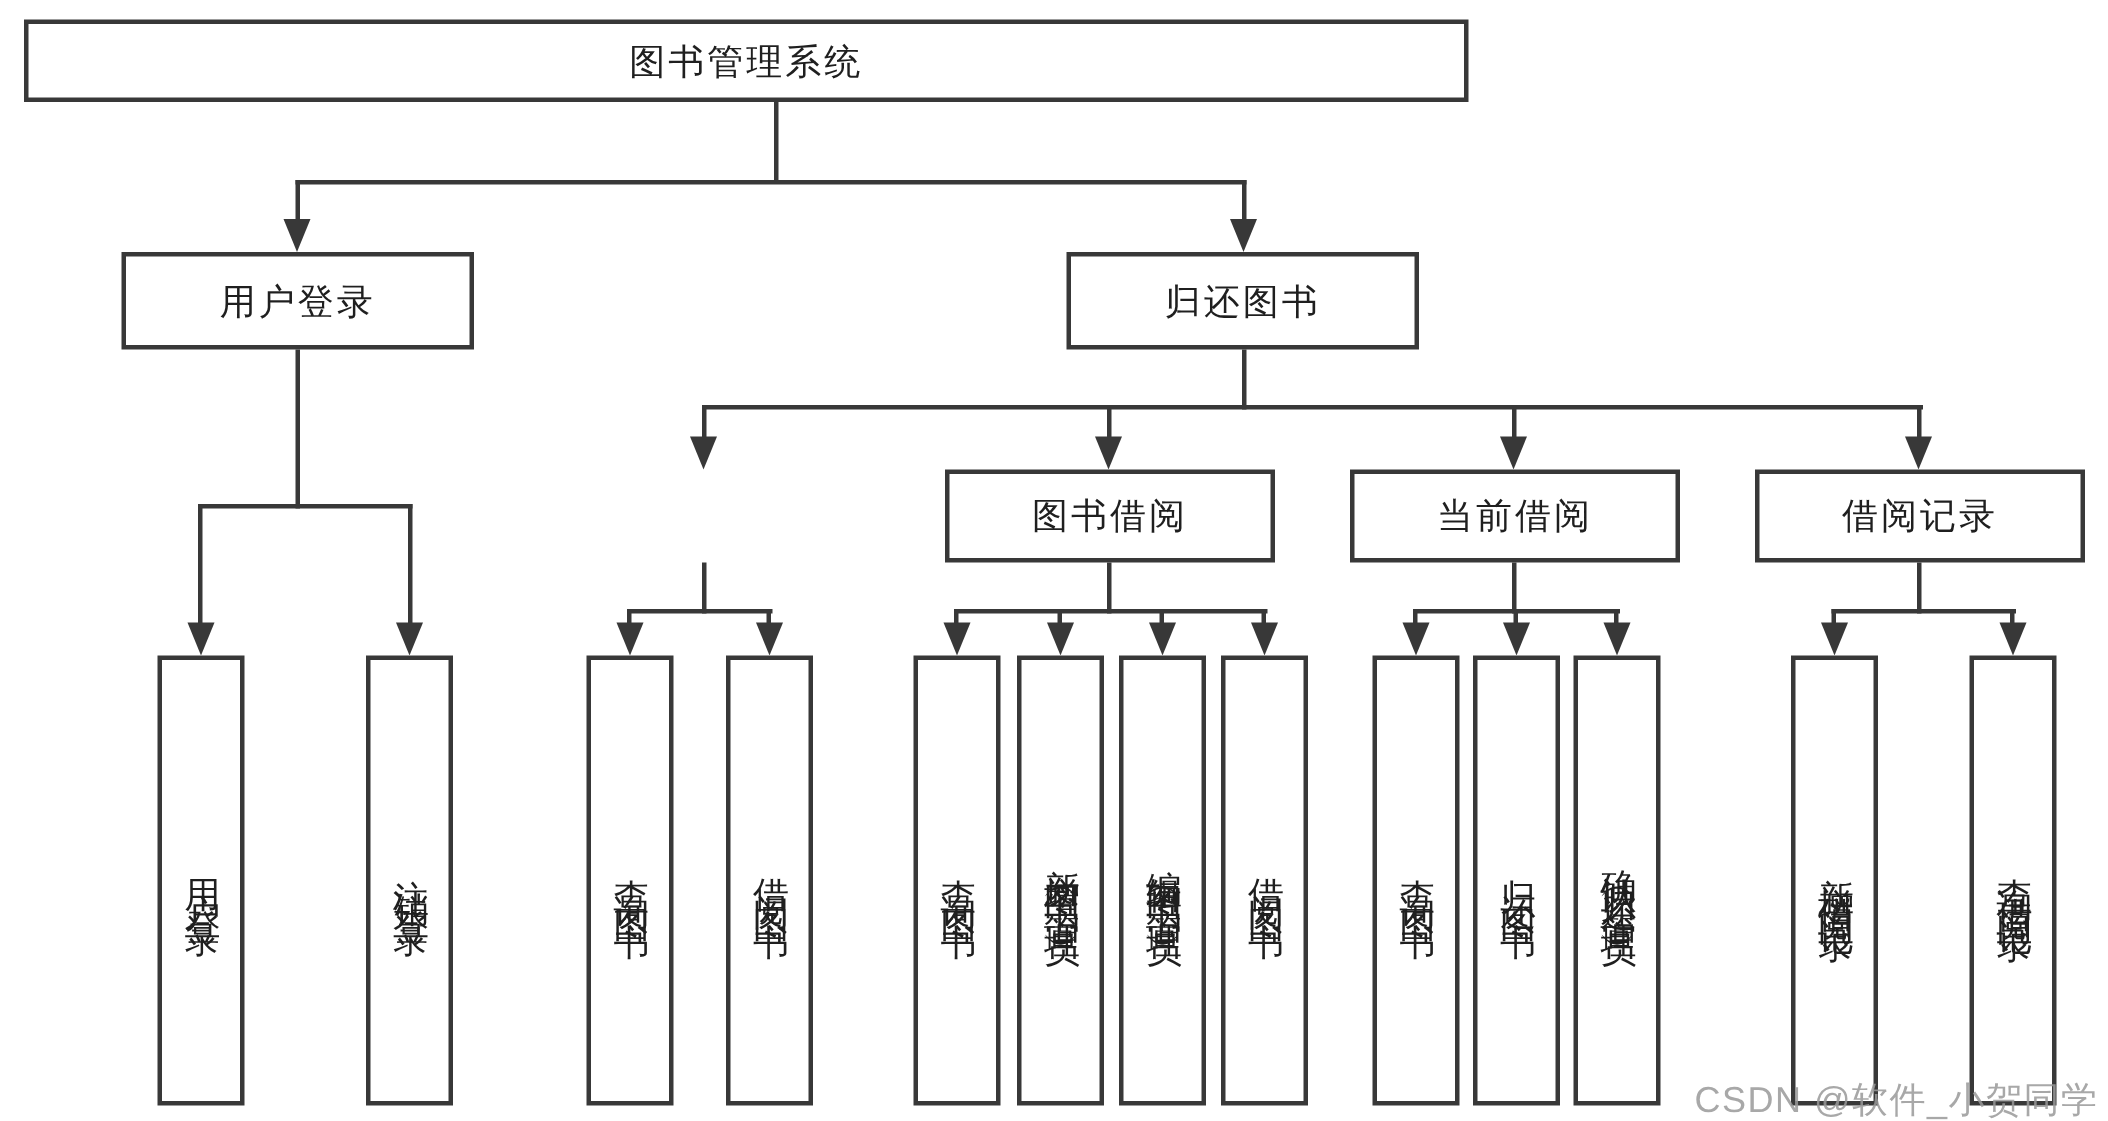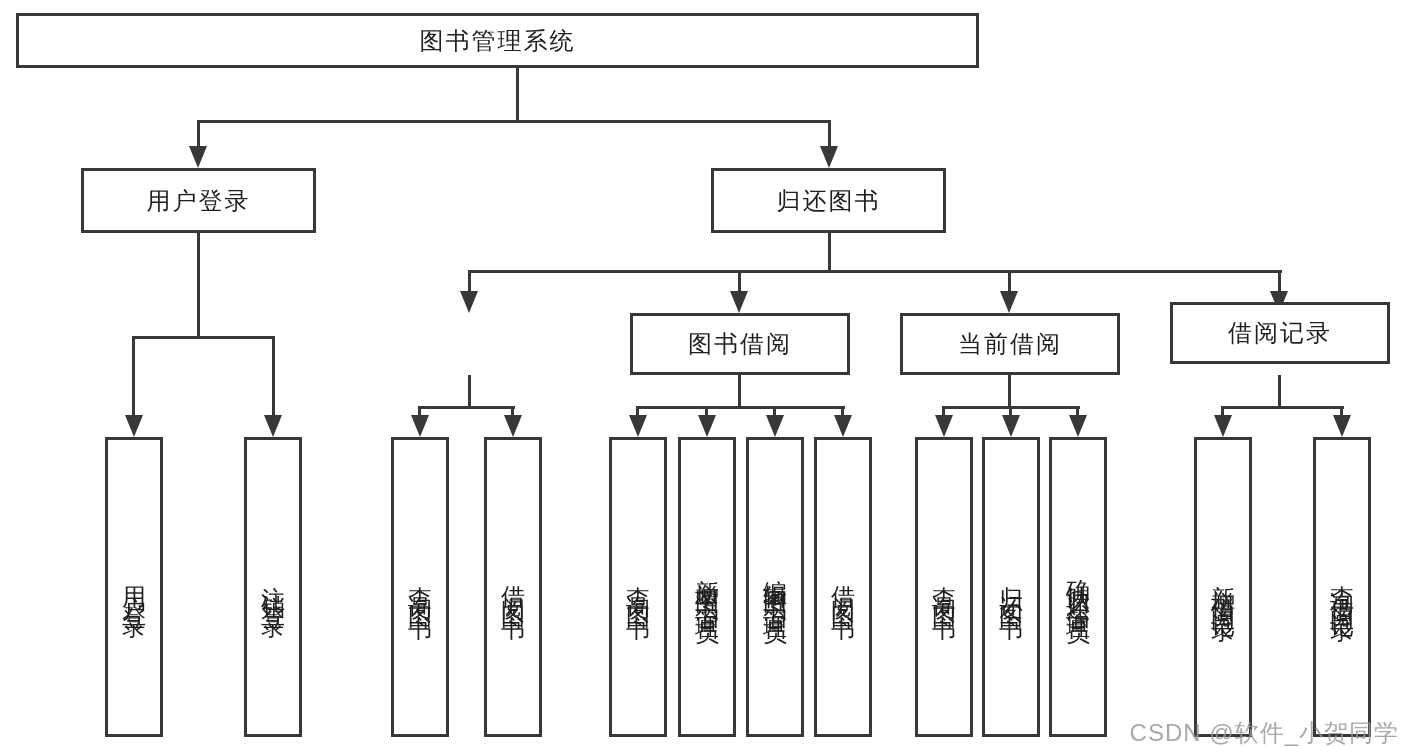--- a/index.html
+++ b/index.html
@@ -54,21 +54,21 @@
   <div class="arrow" style="left:460px;top:291px;"></div>
   <div class="vline" style="left:738px;top:270px;height:23px;"></div>
   <div class="arrow" style="left:730px;top:291px;"></div>
   <div class="vline" style="left:1008px;top:270px;height:23px;"></div>
   <div class="arrow" style="left:1000px;top:291px;"></div>
   <div class="vline" style="left:1278px;top:270px;height:23px;"></div>
   <div class="arrow" style="left:1270px;top:291px;"></div>
 
   <div class="box l3box" style="left:630px;top:313px;">图书借阅</div>
   <div class="box l3box" style="left:900px;top:313px;">当前借阅</div>
-  <div class="box l3box" style="left:1170px;top:302px;">借阅记录</div>
+  <div class="box l3box" style="left:1170px;top:313px;">借阅记录</div>
 
   <div class="vline" style="left:468px;top:375px;height:34px;"></div>
   <div class="vline" style="left:738px;top:375px;height:34px;"></div>
   <div class="vline" style="left:1008px;top:375px;height:34px;"></div>
   <div class="vline" style="left:1278px;top:375px;height:34px;"></div>
 
   <div class="hline" style="left:418px;top:406px;width:97px;"></div>
   <div class="hline" style="left:636px;top:406px;width:209px;"></div>
   <div class="hline" style="left:942px;top:406px;width:138px;"></div>
   <div class="hline" style="left:1221px;top:406px;width:123px;"></div>

